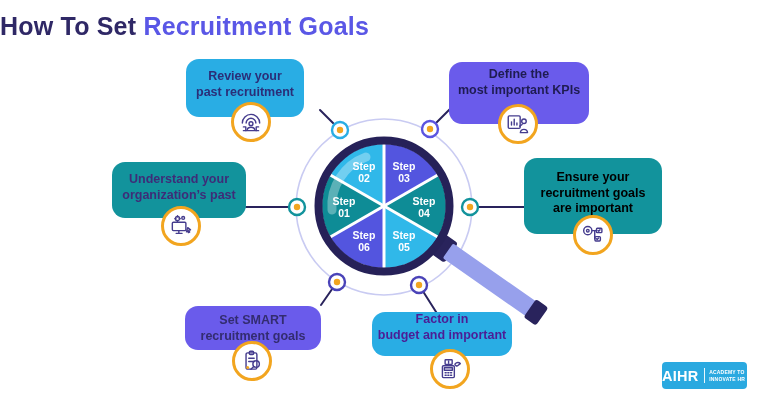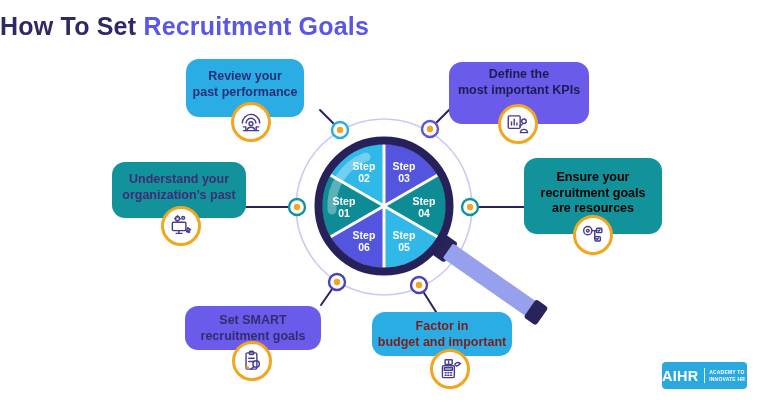--- a/index.html
+++ b/index.html
@@ -20,21 +20,21 @@
   }
   .box span{display:block;}
   .bg-blue{background:#29ADE4;}
   .bg-purple{background:#6A5BEB;}
   .bg-teal{background:#12939C;}
   .box-review  {left:186px;top:59px; width:118px;height:58px;padding-top:10px;color:#2B2E78;}
   .box-kpis    {left:449px;top:62px; width:140px;height:62px;padding-top:5px;color:#1F1C52;}
   .box-org     {left:112px;top:162px;width:134px;height:56px;padding-top:10px;color:#3E2C78;}
   .box-relevant{left:524px;top:158px;width:138px;height:76px;padding-top:12px;color:#000000;}
   .box-smart   {left:185px;top:306px;width:136px;height:44px;padding-top:7px;color:#332C70;}
-  .box-budget  {left:372px;top:312px;width:140px;height:44px;padding-top:7px;color:#7f1d1d;}
+  .box-budget  {left:372px;top:312px;width:140px;height:44px;color:#4c1d95;}
   .badge{
     position:absolute;z-index:2;width:40px;height:40px;border-radius:50%;
     background:#fff;border:3px solid #F2A51F;box-sizing:border-box;
     display:flex;align-items:center;justify-content:center;
   }
   .badge svg{width:26px;height:26px;stroke:#453C8E;fill:none;stroke-width:1.3;
     stroke-linecap:round;stroke-linejoin:round;}
   .badge-review  {left:231px;top:102px;}
   .badge-kpis    {left:498px;top:104px;}
   .badge-org     {left:161px;top:206px;}
@@ -119,34 +119,34 @@
         </g>
       <g>
           <circle cx="419" cy="285" r="8" fill="#fff" stroke="#4A43B8" stroke-width="2.4"></circle>
           <circle cx="419" cy="285" r="3.2" fill="#F2A51F"></circle>
         </g>
     </g>
   </svg>
 
   <div class="box bg-blue box-review">
     <span>Review your</span>
-    <span>past performance</span>
+    <span>past recruitment</span>
   </div>
   <div class="box bg-purple box-kpis">
     <span>Define the</span>
     <span>most important KPIs</span>
   </div>
   <div class="box bg-teal box-org">
     <span>Understand your</span>
     <span>organization’s past</span>
   </div>
   <div class="box bg-teal box-relevant">
     <span>Ensure your</span>
     <span>recruitment goals</span>
-    <span>are resources</span>
+    <span>are important</span>
   </div>
   <div class="box bg-purple box-smart">
     <span>Set SMART</span>
     <span>recruitment goals</span>
   </div>
   <div class="box bg-blue box-budget">
     <span>Factor in</span>
     <span>budget and important</span>
   </div>
 

